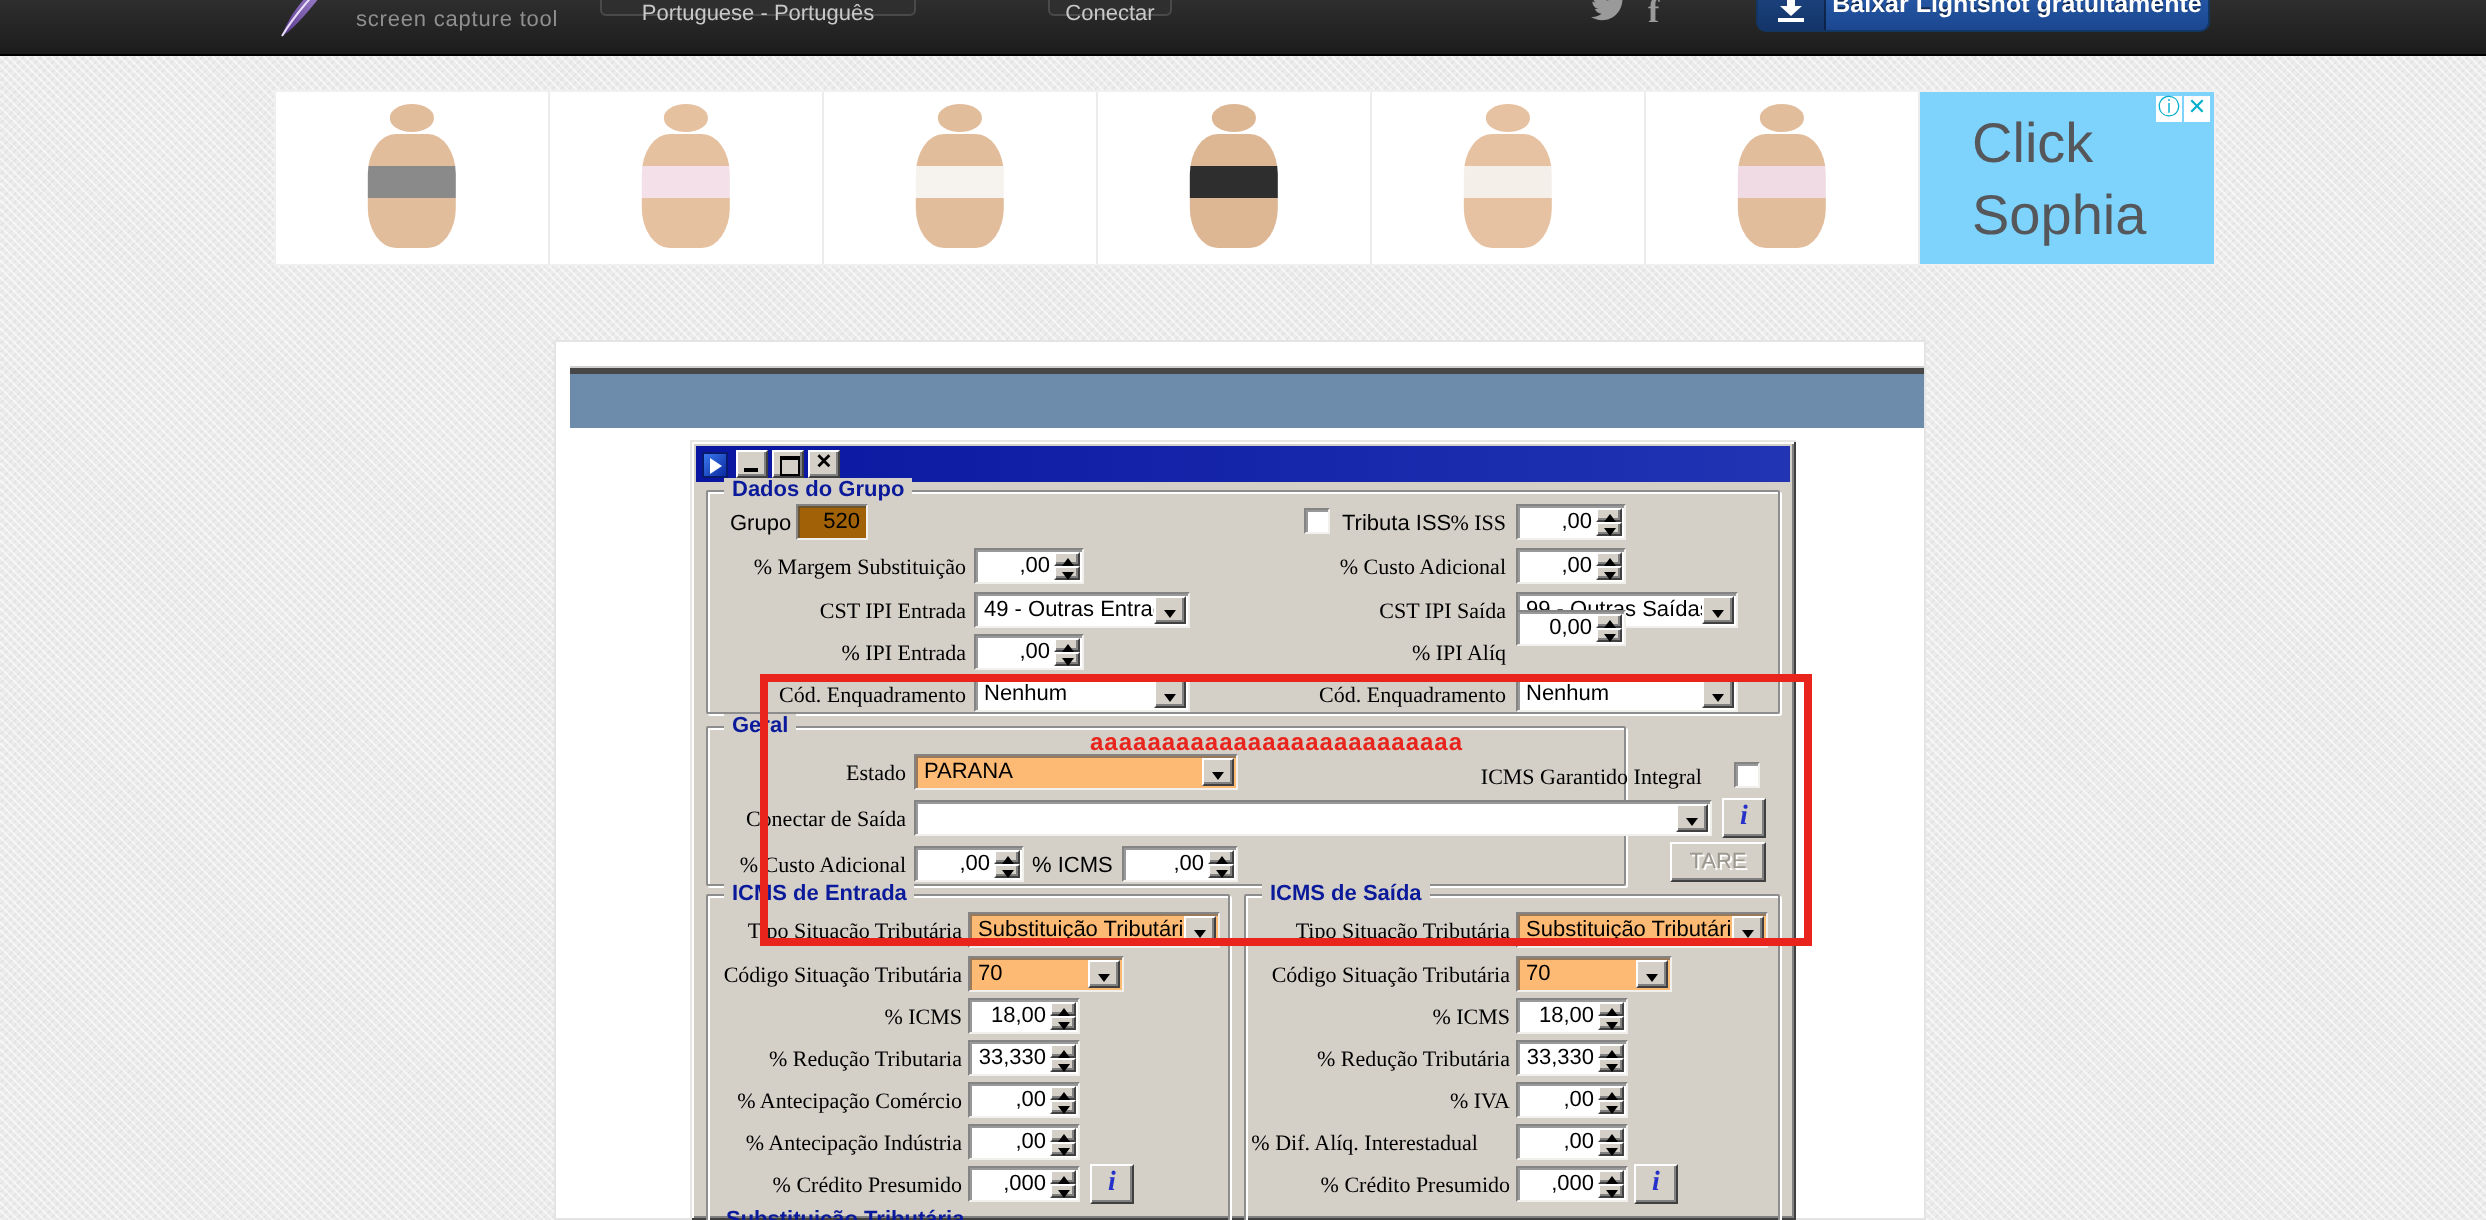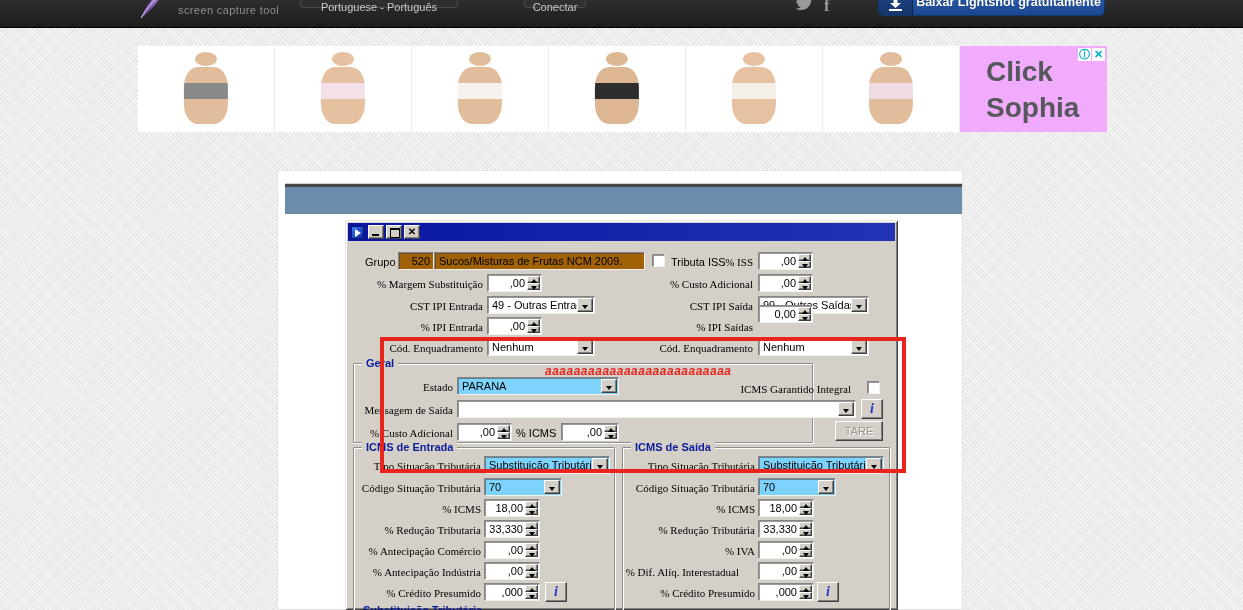--- a/index.html
+++ b/index.html
@@ -30,21 +30,21 @@
   
   .ad { position:absolute; left:137px; top:45px; width:971px; height:88px; background:#fff; z-index:10;
     border:1px solid #f0f0f0; display:flex; }
   .ad-cell { width:137px; height:100%; border-right:1px solid #ececec; position:relative; background:#fff; }
   .ad-img { position:absolute; inset:3px; overflow:hidden; }
   .ad-img::before { content:""; position:absolute; left:50%; top:4%; width:17%; height:17%;
     transform:translateX(-50%); border-radius:50%; background:var(--skin); }
   .ad-img::after { content:""; position:absolute; left:50%; top:22%; width:34%; height:72%;
     transform:translateX(-50%); border-radius:14px/20px;
     background:linear-gradient(180deg, var(--skin) 0 28%, var(--garment) 28% 56%, var(--skin) 56% 100%); }
-  .ad-right { flex:1; position:relative; background:#f0abfc;font-weight:bold; }
+  .ad-right { flex:1; position:relative; background:#7dd3fc; }
   .ad-headline { position:absolute; left:26px; top:8px; font-size:28px; color:#55575a; line-height:36px; }
   .adchoices { position:absolute; right:2px; top:2px; display:flex; gap:1px; }
   .adc { width:13px; height:13px; font-size:11px; line-height:13px; text-align:center; color:#00aecd; background:#fff; }
   
   .panel { position:absolute; left:277px; top:170px; width:686px; height:440px; background:#fff; z-index:5;
     border:1px solid #e4e4e4; }
   .steel-line { position:absolute; left:7px; top:12px; width:677px; height:4px; background:#474747; border-top:1px solid #cfcfcf; }
   .steel-bar { position:absolute; left:7px; top:16px; width:677px; height:27px; background:#6d8bab; }
   
   .win { position:absolute; left:345px; top:220px; width:553px; height:390px; background:#d4d0c8; z-index:20;
@@ -78,21 +78,21 @@
     border-color:#848484 #f2f0ec #f2f0ec #848484; box-shadow:inset 1px 1px 0 rgba(70,70,70,.55); }
   .ro { background:#a16207; }
   .fval { padding:2px 4px; font-size:11px; white-space:nowrap; overflow:hidden; }
   .num { text-align:right; padding-right:3px; }
   
   .combo .fval { margin-right:16px; }
   .combo-btn { position:absolute; right:1px; top:1px; bottom:1px; width:16px; background:#d4d0c8;
     border:1px solid; border-color:#fff #404040 #404040 #fff; box-shadow:inset -1px -1px 0 #808080; }
   .combo-btn::after { content:""; position:absolute; left:4px; top:6px; border-top:4px solid #000;
     border-left:3.5px solid transparent; border-right:3.5px solid transparent; }
-  .blue { background:#7dd3fc; }
+  .blue { background:#fdba74; }
   
   .spin .fval { margin-right:13px; }
   .spin-btns { position:absolute; right:1px; top:1px; bottom:1px; width:13px; display:flex; flex-direction:column; }
   .sb { flex:1; background:#d4d0c8; border:1px solid; border-color:#fff #404040 #404040 #fff;
     box-shadow:inset -1px -1px 0 #808080; position:relative; }
   .sb-up::after { content:""; position:absolute; left:2.5px; top:2px; border-bottom:4px solid #000;
     border-left:3px solid transparent; border-right:3px solid transparent; }
   .sb-dn::after { content:""; position:absolute; left:2.5px; top:2px; border-top:4px solid #000;
     border-left:3px solid transparent; border-right:3px solid transparent; }
   
@@ -100,21 +100,21 @@
     border-color:#848484 #f2f0ec #f2f0ec #848484; box-shadow:inset 1px 1px 0 rgba(70,70,70,.55); }
   .btn3d { position:absolute; background:#d4d0c8; border:1px solid; border-color:#fff #404040 #404040 #fff;
     box-shadow:inset -1px -1px 0 #808080; text-align:center; font-size:11px; }
   .ibtn { font-family:"Liberation Serif",serif; font-style:italic; font-weight:bold;
     font-size:14px; color:#2531c8; line-height:18px; }
   .disabled { color:#9a978f; text-shadow:1px 1px 0 #fff; line-height:18px; }
   
   .red-rect { position:absolute; left:380px; top:337px; width:526px; height:136px;
     border:4px solid #e8241c; z-index:60; pointer-events:none; }
   .red-note { position:absolute; left:200px; top:144px; color:#e8241c; font-weight:bold; font-size:12px;
-    letter-spacing:.5px; z-index:40;font-style:italic; }
+    letter-spacing:.5px; z-index:40; }
   .cut-title { position:absolute; left:18px; top:384px; color:#0a1a9a; font-weight:bold; }
 </style>
 </head>
 <body>
 
 <div class="page">
 
   <div class="hdr">
     <svg class="logo-svg" width="38" height="32" viewBox="0 0 38 32">
       <defs>
@@ -184,26 +184,26 @@
 
     <div class="titlebar">
       <div class="title-ico"></div>
       <div class="winbtns">
         <div class="wb wb-min"></div>
         <div class="wb wb-max"></div>
         <div class="wb wb-close"></div>
       </div>
     </div>
 
+    <div class="grp" style="left:8px;top:25px;width:537px;height:112px">
+      <div class="grp-title">Dados do Grupo</div>
+    </div>
     <div class="al" style="left:20px;top:36px">Grupo</div>
     <div class="sunk ro" style="left:53px;top:32px;width:36px;height:18px">
       <div class="fval num">520</div>
-      </div>
-    <div class="sunk ro" style="left:89px;top:32px;width:211px;height:18px">
-      <div class="fval">Sucos/Misturas de Frutas NCM 2009.</div>
       </div>
     <span class="chk" style="left:307px;top:34px"></span>
     <div class="al" style="left:326px;top:36px">Tributa ISS</div>
     <div class="al tr" style="left:340px;top:36px;width:68px">% ISS</div>
     <div class="sunk spin" style="left:413px;top:32px;width:55px;height:18px">
       <div class="fval num">,00</div>
       <div class="spin-btns">
           <div class="sb sb-up"></div>
           <div class="sb sb-dn"></div>
         </div>
@@ -238,21 +238,21 @@
       </div>
 
     <div class="al tr" style="left:10px;top:101px;width:128px">% IPI Entrada</div>
     <div class="sunk spin" style="left:142px;top:97px;width:55px;height:18px">
       <div class="fval num">,00</div>
       <div class="spin-btns">
           <div class="sb sb-up"></div>
           <div class="sb sb-dn"></div>
         </div>
       </div>
-    <div class="al tr" style="left:240px;top:101px;width:168px">% IPI Saídas</div>
+    <div class="al tr" style="left:240px;top:101px;width:168px">% IPI Alíq</div>
     <div class="sunk spin" style="left:413px;top:85px;width:55px;height:18px">
       <div class="fval num">0,00</div>
       <div class="spin-btns">
           <div class="sb sb-up"></div>
           <div class="sb sb-dn"></div>
         </div>
       </div>
 
     <div class="al tr" style="left:10px;top:122px;width:128px">Cód. Enquadramento</div>
     <div class="sunk combo" style="left:142px;top:118px;width:108px;height:18px">
@@ -270,21 +270,21 @@
     </div>
     <div class="red-note">aaaaaaaaaaaaaaaaaaaaaaaaaa</div>
     <div class="al tr" style="left:10px;top:161px;width:98px">Estado</div>
     <div class="sunk combo blue" style="left:112px;top:157px;width:162px;height:18px">
       <div class="fval">PARANA</div>
       <div class="combo-btn"></div>
       </div>
     <div class="al tr" style="left:330px;top:163px;width:176px">ICMS Garantido Integral</div>
     <span class="chk" style="left:522px;top:161px"></span>
 
-    <div class="al tr" style="left:8px;top:184px;width:100px">Mensagem de Saída</div>
+    <div class="al tr" style="left:8px;top:184px;width:100px">Conectar de Saída</div>
     <div class="sunk combo" style="left:112px;top:180px;width:399px;height:18px">
       <div class="fval"></div>
       <div class="combo-btn"></div>
       </div>
     <div class="btn3d ibtn" style="left:516px;top:179px;width:22px;height:20px">i</div>
 
     <div class="al tr" style="left:10px;top:207px;width:98px">% Custo Adicional</div>
     <div class="sunk spin" style="left:112px;top:203px;width:55px;height:18px">
       <div class="fval num">,00</div>
       <div class="spin-btns">

